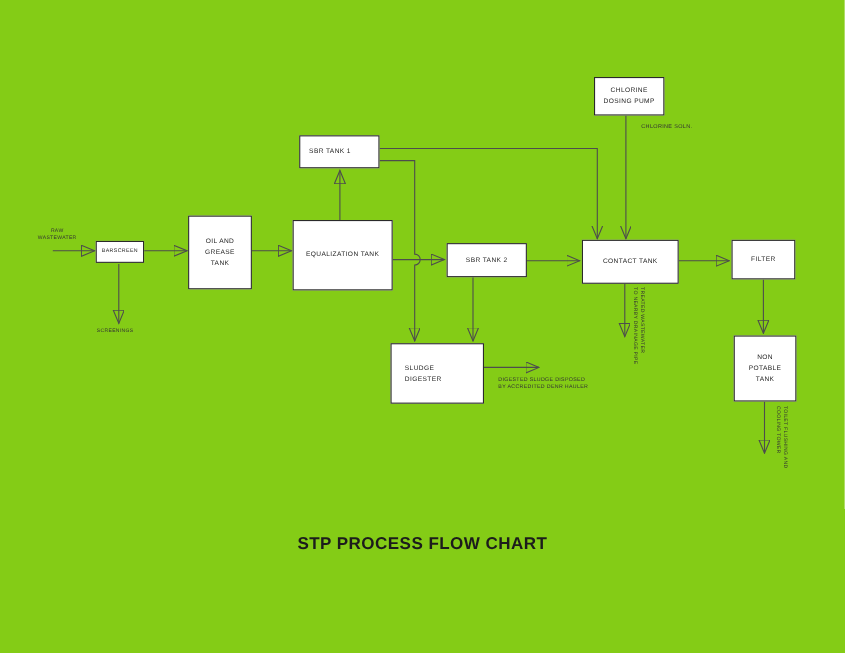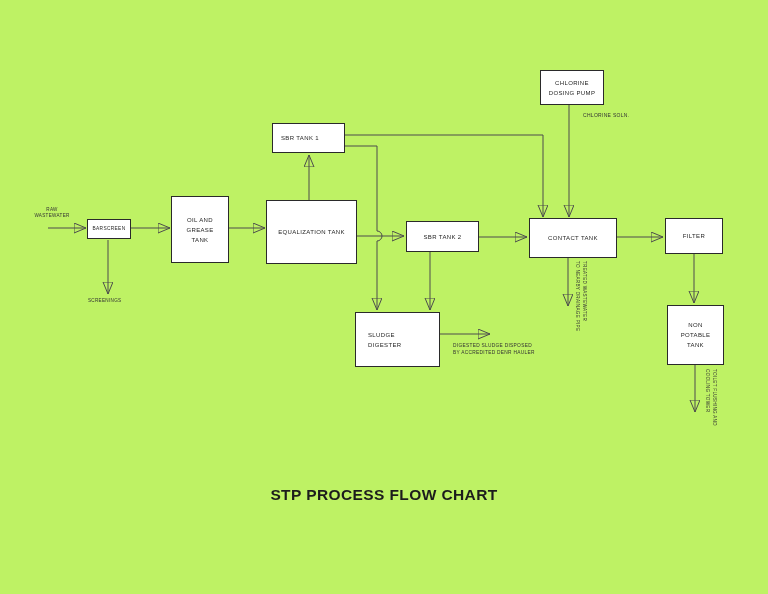--- a/index.html
+++ b/index.html
@@ -1,17 +1,17 @@
 <!DOCTYPE html>
 <html><head>
 <meta charset="utf-8">
 <style>
   html,body { margin:0; padding:0; background:#fff; }
   .page {
-    position:relative; width:768px; height:594px; background:#bef264;
+    position:relative; width:768px; height:594px; background:#84cc16;
     font-family:"Liberation Sans", sans-serif; overflow:hidden; color:#1f1f1f;
   }
   .connectors { position:absolute; left:0; top:0; width:768px; height:594px; }
   .connectors path { fill:none; stroke:#4d4d4d; stroke-width:1; }
   .box {
     position:absolute; box-sizing:border-box; border:1.5px solid #2a2a2a; background:#fff;
     display:flex; flex-direction:column; align-items:center; justify-content:center;
     text-align:center; font-size:6px; line-height:10px; letter-spacing:0.35px; color:#1f1f1f;
   }
   .box.align-left { align-items:flex-start; text-align:left; }

